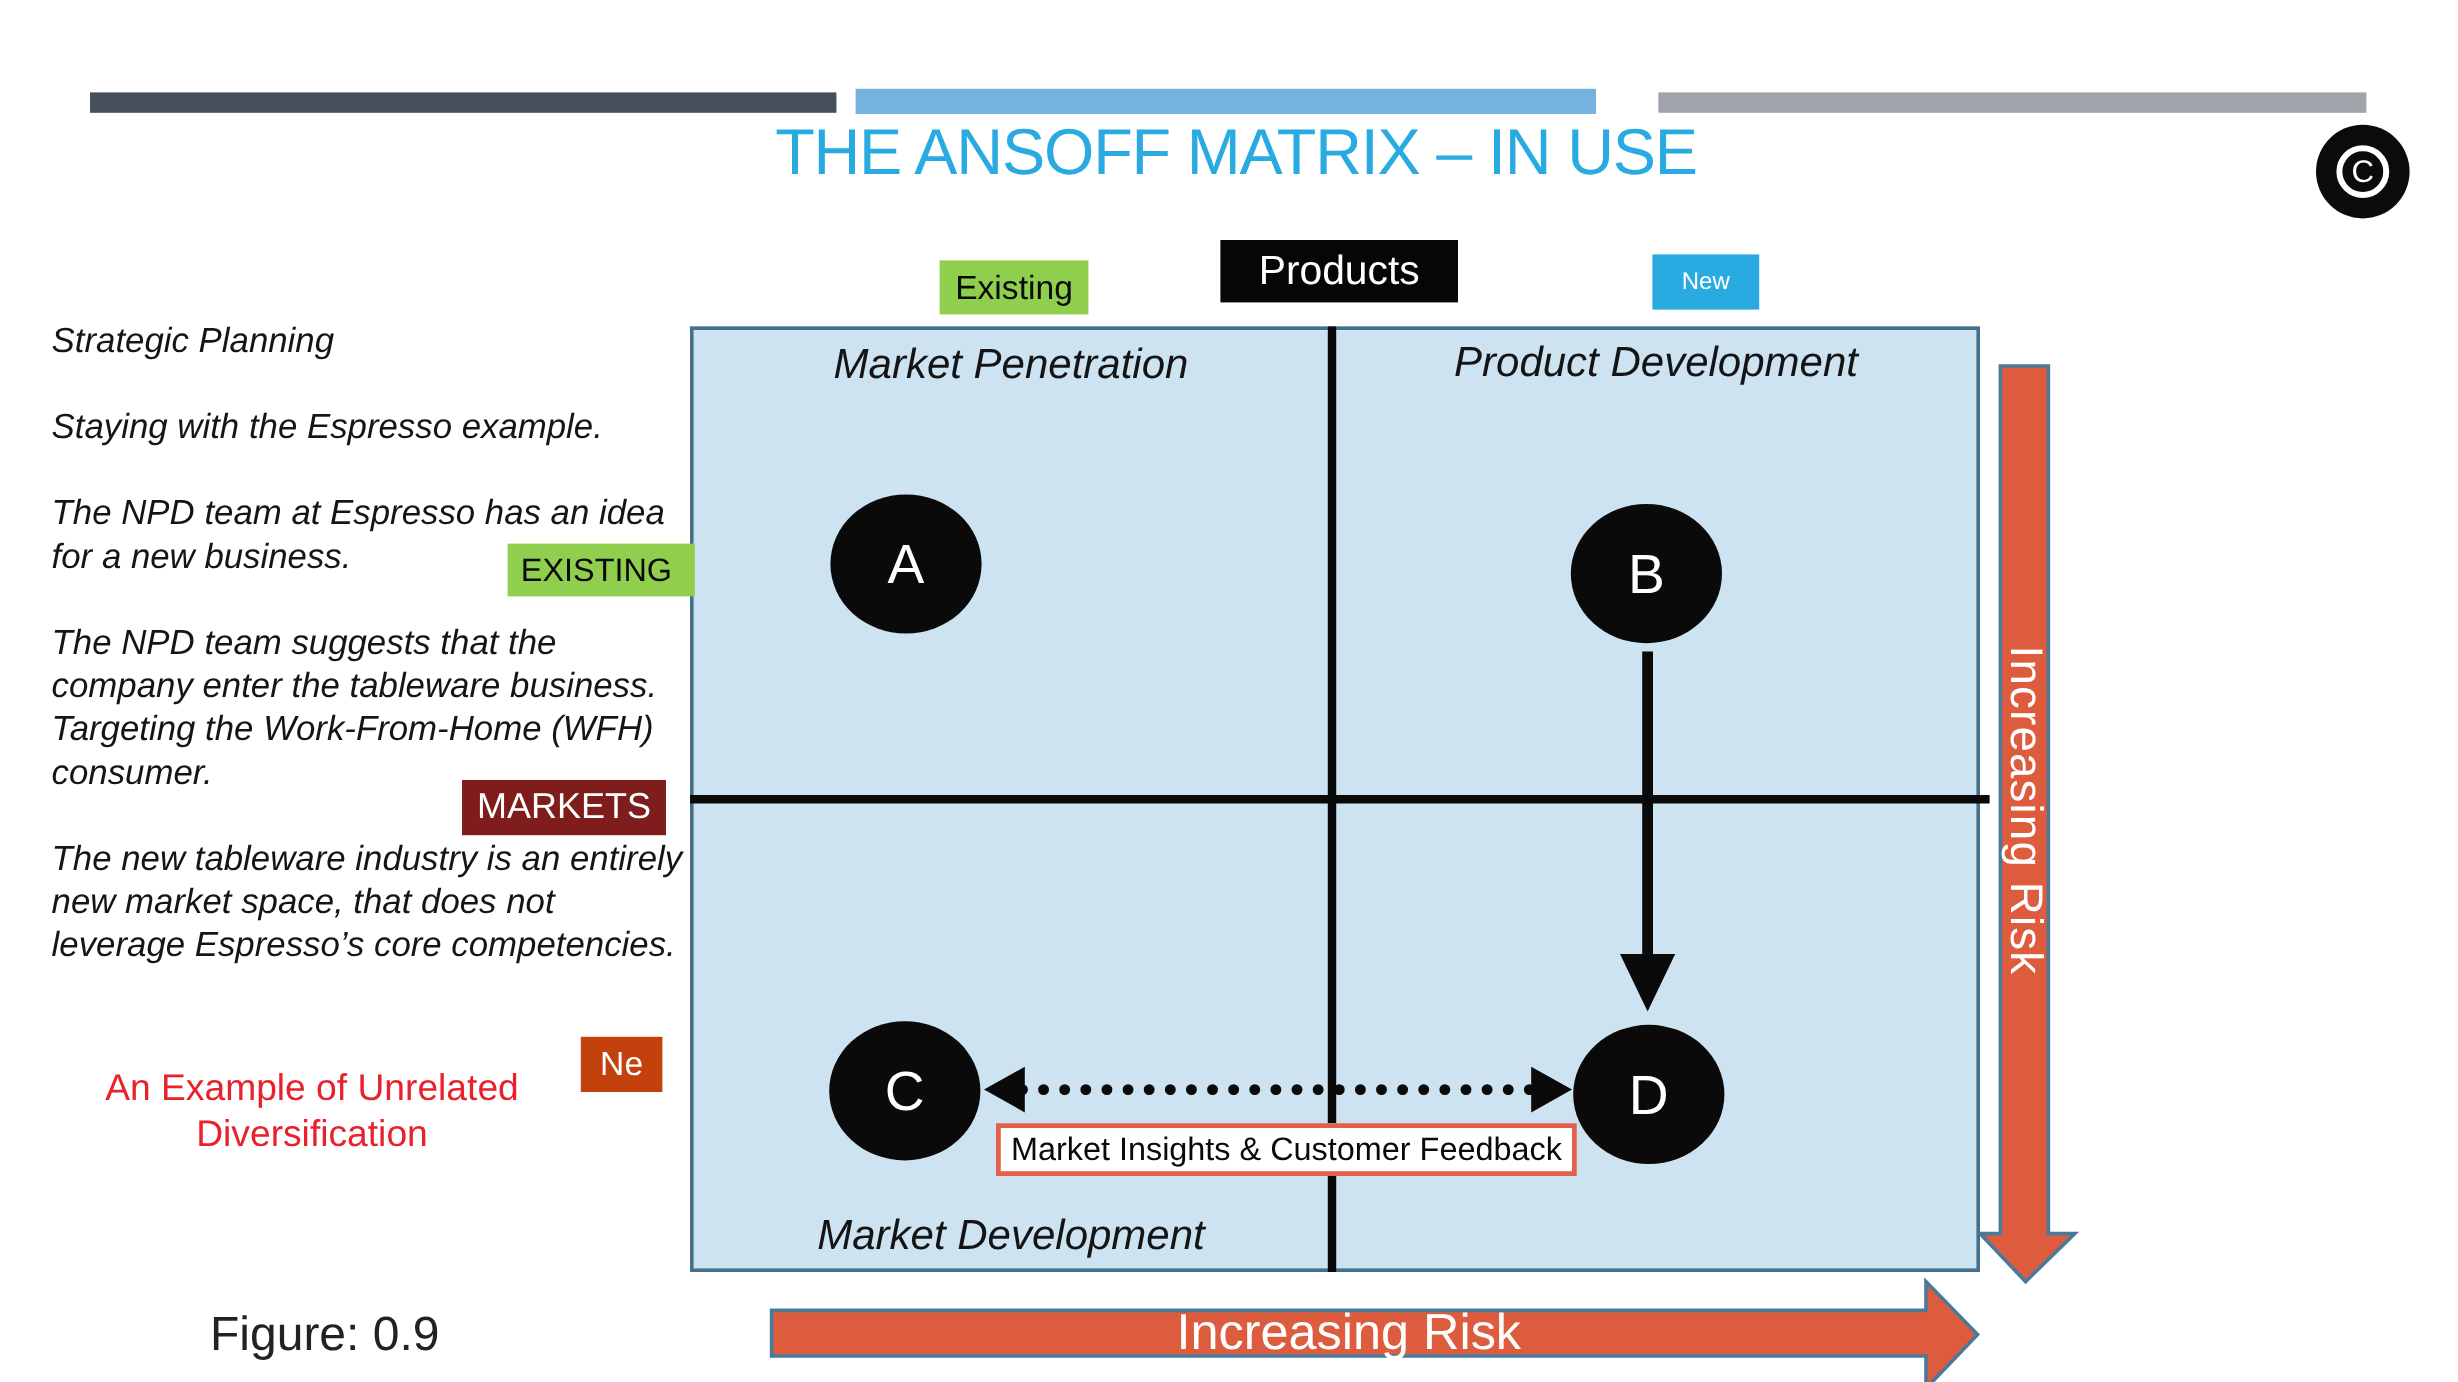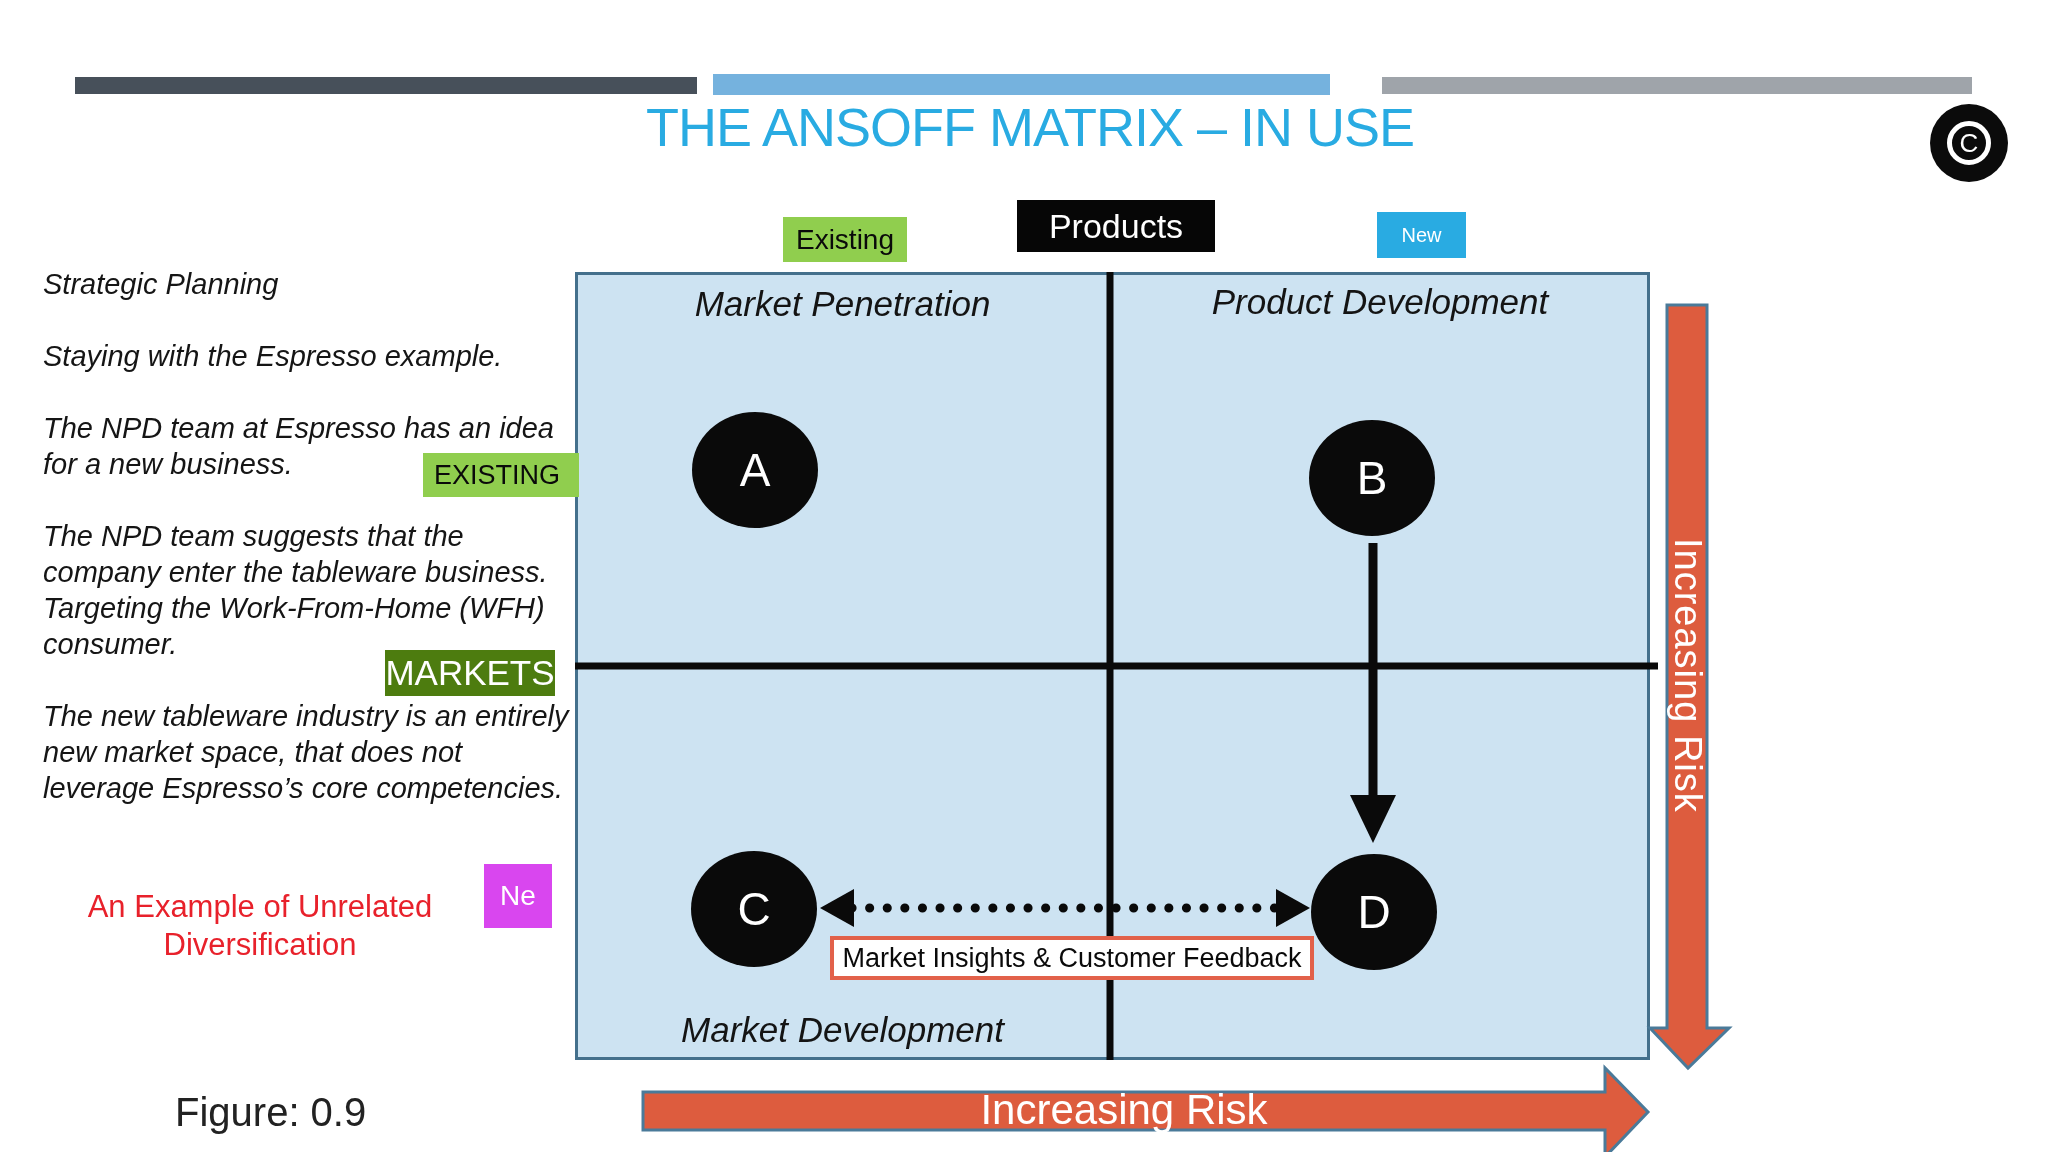--- a/index.html
+++ b/index.html
@@ -45,22 +45,22 @@
   .note-red{
     left:60px;top:888px;width:400px;text-align:center;
     font-size:31px;line-height:38px;color:#E8212B;font-style:normal;
   }
 
   
   .chip{box-sizing:border-box;display:flex;align-items:center;justify-content:center;}
   .chip-existing-top{left:783px;top:217px;width:124px;height:45px;background:#90CE4E;font-size:28px;color:#0a0a0a;}
   .chip-products{left:1017px;top:200px;width:198px;height:52px;background:#060606;font-size:34px;color:#fff;font-weight:300;}
   .chip-new-top{left:1333px;top:212px;width:89px;height:46px;background:#29ABE2;font-size:20px;color:#fff;margin-left:44px;}
-  .chip-markets{left:385px;top:650px;width:170px;height:46px;background:#4d7c0f;font-size:35px;color:#fff;z-index:6;text-align:right;}
-  .chip-ne{left:484px;top:864px;width:68px;height:64px;background:#d946ef;font-size:28px;color:#fff;z-index:6;}
+  .chip-markets{left:385px;top:650px;width:170px;height:46px;background:#7f1d1d;font-size:30px;color:#fff;z-index:6;text-align:right;}
+  .chip-ne{left:484px;top:864px;width:68px;height:46px;background:#c2410c;font-size:28px;color:#fff;z-index:6;}
   .chip-existing-side{
     left:423px;top:453px;width:134px;height:44px;background:#90CE4E;
     font-size:27px;line-height:44px;color:#0a0a0a;padding:0 11px;
     word-break:break-all;display:block;z-index:6;overflow:visible;
   }
 
   
   .matrix{
     left:575px;top:272px;width:1075px;height:788px;background:#CDE3F2;
     border:3px solid #44708C;box-sizing:border-box;z-index:1;

